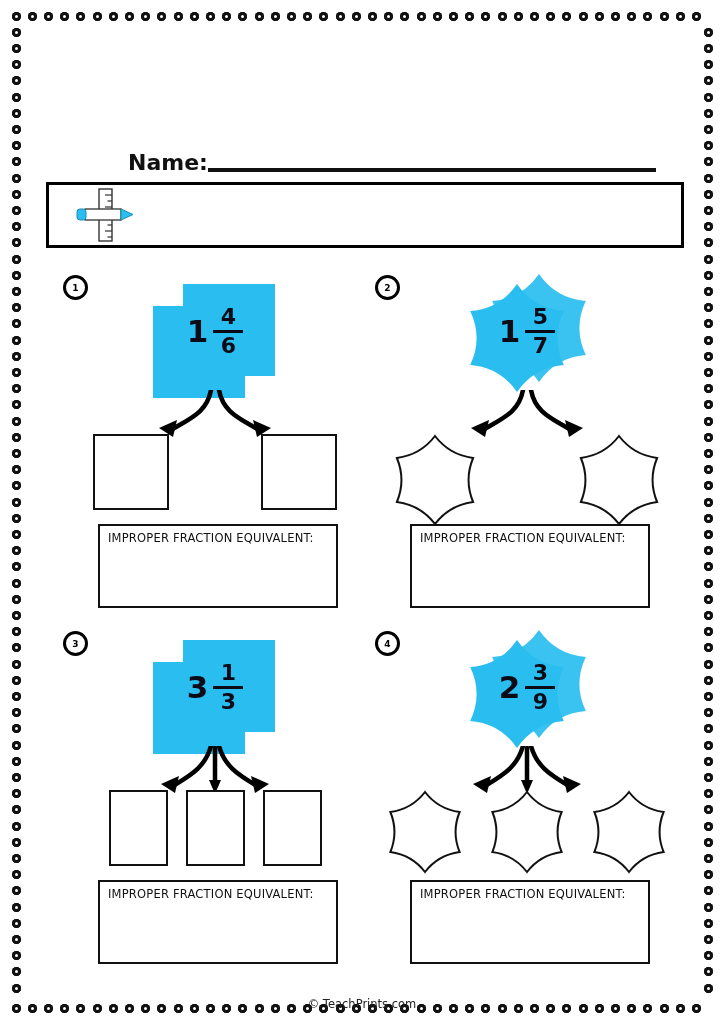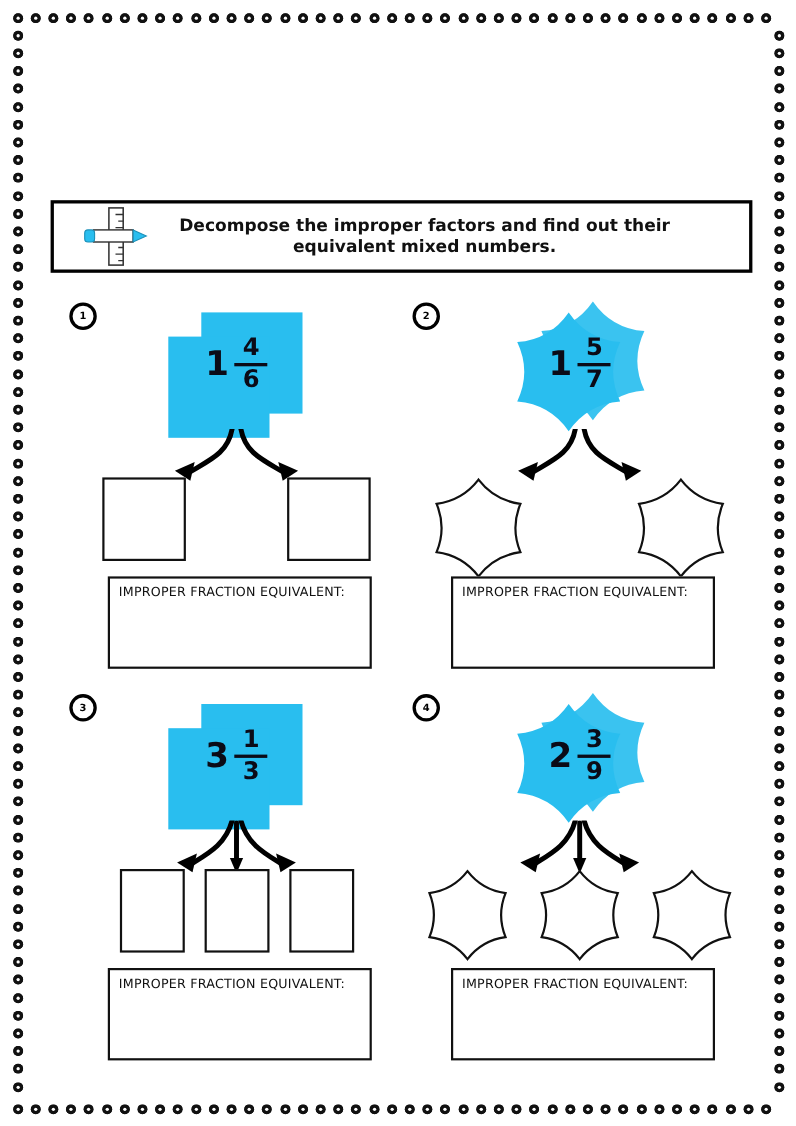--- a/index.html
+++ b/index.html
@@ -338,41 +338,44 @@
       <div class="dot" style="left: 703.5px; top: 934.9px;"></div>
       <div class="dot" style="left: 11.5px; top: 951.1px;"></div>
       <div class="dot" style="left: 703.5px; top: 951.1px;"></div>
       <div class="dot" style="left: 11.5px; top: 967.3px;"></div>
       <div class="dot" style="left: 703.5px; top: 967.3px;"></div>
       <div class="dot" style="left: 11.5px; top: 983.5px;"></div>
       <div class="dot" style="left: 703.5px; top: 983.5px;"></div>
     </div>
 
 
+  <div class="name-row">
+    <span class="name-label">Name:</span>
+    <span class="name-line"></span>
+  </div>
 
   <div class="instr-box">
     <div class="instr-icon">
       <svg width="62" height="56" viewBox="0 0 62 56">
         <rect x="26" y="2" width="13" height="52" fill="#fff" stroke="#333" stroke-width="1.4"></rect>
         <g stroke="#333" stroke-width="1.2">
           <line x1="32" y1="8" x2="39" y2="8"></line>
             <line x1="34.5" y1="14" x2="39" y2="14"></line>
           <line x1="32" y1="20" x2="39" y2="20"></line>
             <line x1="34.5" y1="26" x2="39" y2="26"></line>
           <line x1="32" y1="32" x2="39" y2="32"></line>
             <line x1="34.5" y1="38" x2="39" y2="38"></line>
           <line x1="32" y1="44" x2="39" y2="44"></line>
             <line x1="34.5" y1="50" x2="39" y2="50"></line>
         </g>
         <rect x="12" y="22" width="36" height="11" fill="#fff" stroke="#333" stroke-width="1.3"></rect>
         <path d="M48 22 L60 27.5 L48 33 Z" fill="#29BEEF" stroke="#1a8fb8" stroke-width="1"></path>
         <rect x="4" y="22" width="9" height="11" rx="3" fill="#29BEEF" stroke="#1a8fb8" stroke-width="1"></rect>
       </svg>
     </div>
-    <div class="instr-text">Decompose the improper factors and find out their equivalent mixed numbers.</div>
   </div>
 
   <div id="problems-root">
       <div class="cell" style="left: 60px; top: 272px;">
         <div class="badge">1</div>
         <div class="shape-host">
           <svg width="150" height="118" viewBox="0 0 150 118">
             <g transform="translate(5,4)">
               <rect x="38" y="0" width="92" height="92" fill="#29BEEF"></rect>
               <rect x="8" y="22" width="92" height="92" fill="#29BEEF"></rect>
@@ -552,13 +555,14 @@
               </svg>
             </div>
           </div>
         </div>
         <div class="ans-box">
           <span class="ans-label">IMPROPER FRACTION EQUIVALENT:</span>
         </div>
       </div>
     </div>
 
+  <div class="footer">© TeachPrints.com</div>
 </div>
 
 </body></html>

